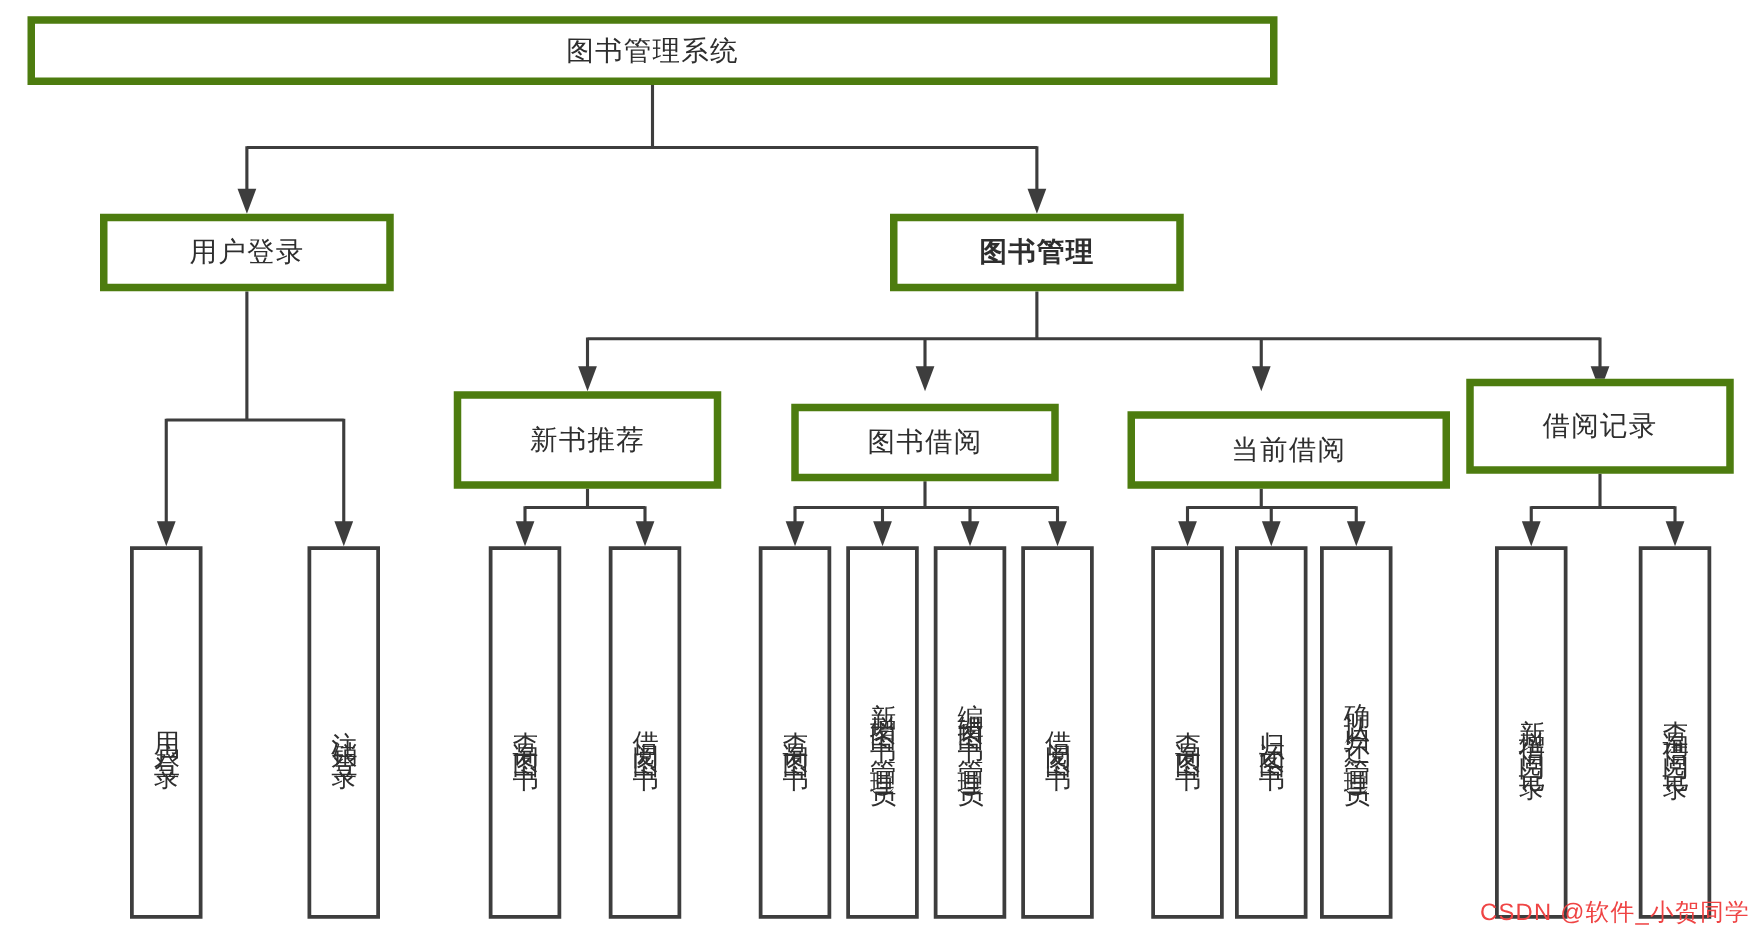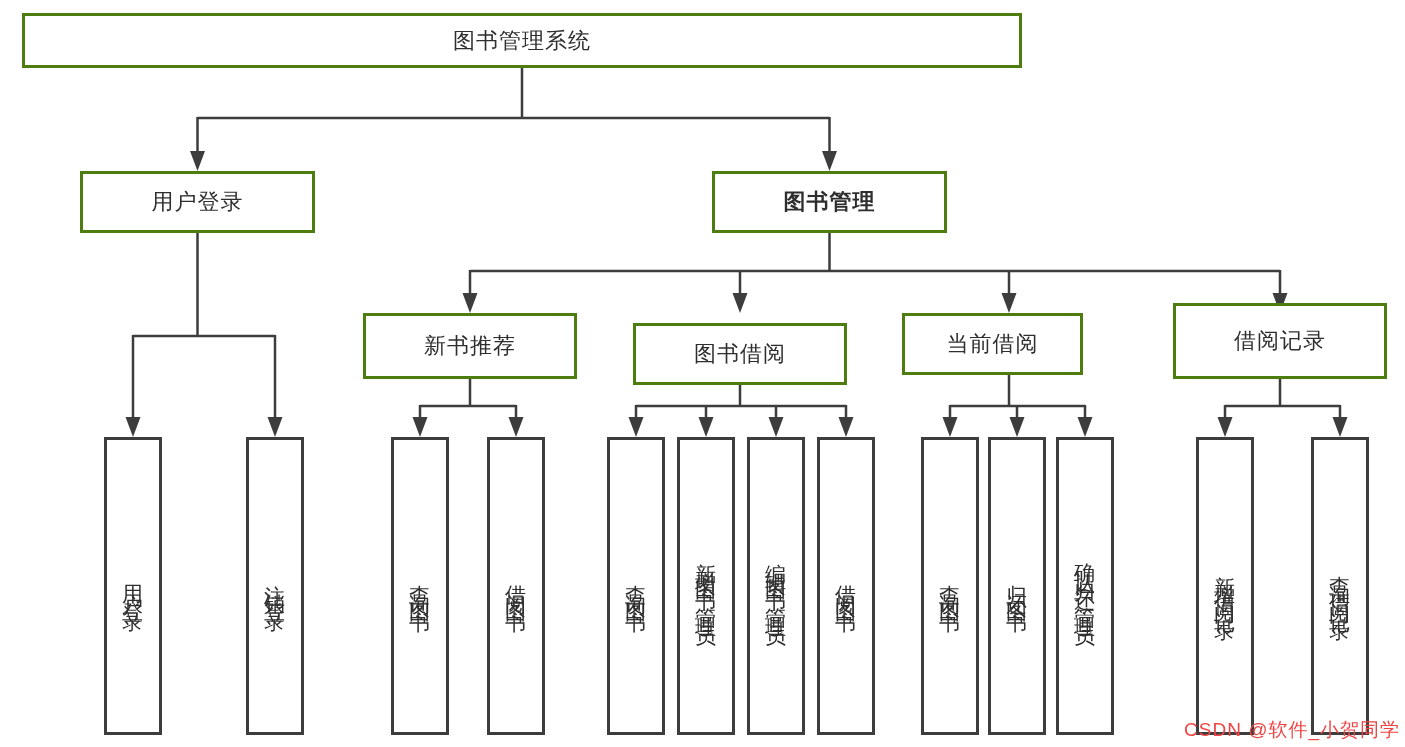--- a/index.html
+++ b/index.html
@@ -19,21 +19,21 @@
     position: absolute;
     left: 0; top: 0;
     width: 1405px;
     height: 747px;
     pointer-events: none;
   }
   .box {
     position: absolute;
     box-sizing: border-box;
     background: #ffffff;
-    border: 3px solid #4d7c0f;
+    border: 6px solid #4d7c0f;
     display: flex;
     align-items: center;
     justify-content: center;
     color: #2e2e2e;
     font-size: 22px;
     letter-spacing: 1px;
     white-space: nowrap;
   }
   .leaf {
     position: absolute;
@@ -111,27 +111,27 @@
     <span>图书管理系统</span>
   </div>
 
   <div class="box" style="left:80px; top:171px; width:235px; height:62px;">
     <span>用户登录</span>
   </div>
   <div class="box" style="left:712px; top:171px; width:235px; height:62px;font-weight:bold;">
     <span>图书管理</span>
   </div>
 
-  <div class="box" style="left:363px; top:313px; width:214px; height:66px;">
+  <div class="box" style="left:363px; top:313px; width:214px; height:78px;">
     <span>新书推荐</span>
   </div>
   <div class="box" style="left:633px; top:323px; width:214px; height:62px;">
     <span>图书借阅</span>
   </div>
-  <div class="box" style="left:902px; top:313px; width:181px; height:62px;">
+  <div class="box" style="left:902px; top:329px; width:258px; height:62px;">
     <span>当前借阅</span>
   </div>
   <div class="box" style="left:1173px; top:303px; width:214px; height:76px;">
     <span>借阅记录</span>
   </div>
 
   <div class="leaf" style="left:104px;">
     <span class="vtext">用户登录</span>
   </div>
   <div class="leaf" style="left:246px;">

